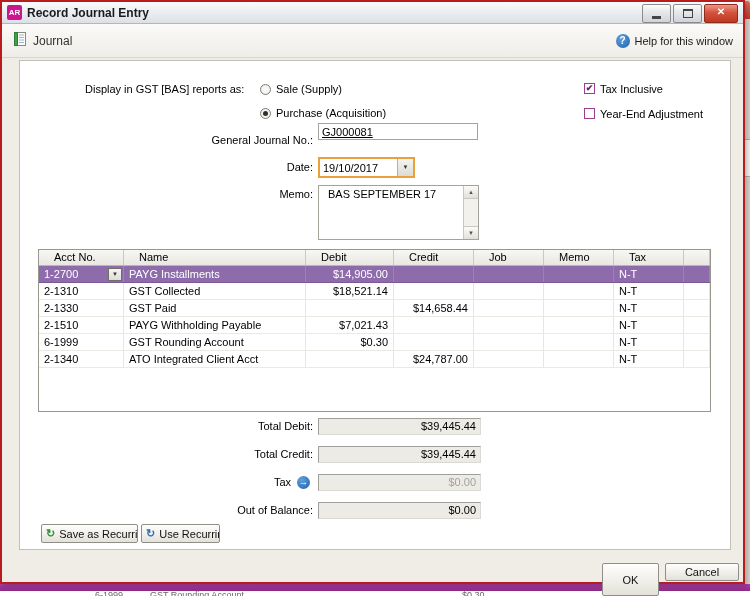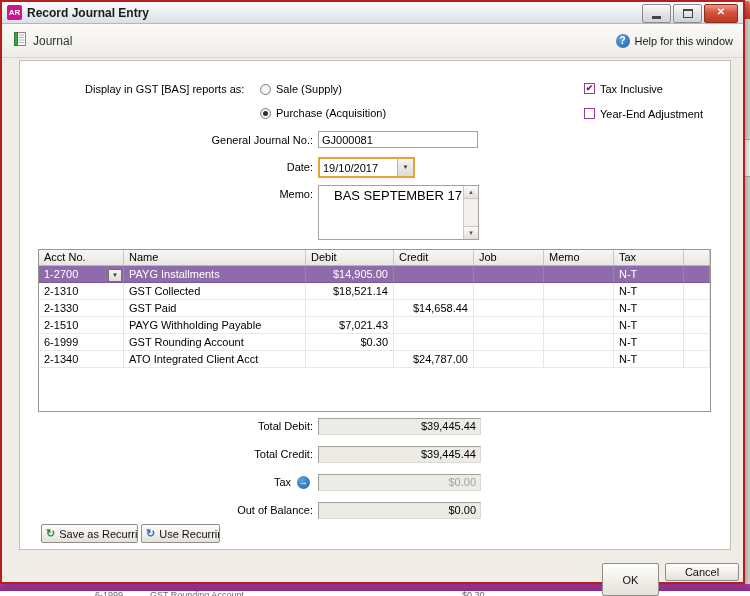--- a/index.html
+++ b/index.html
@@ -74,41 +74,41 @@
     font:11px "Liberation Sans",sans-serif; padding:0 0 0 3px; height:17px; box-sizing:border-box; }
 
   .datewrap { position:absolute; left:298px; top:96px; width:97px; height:21px;
     border:2px solid #E8A23C; background:#a21caf; box-sizing:border-box; display:flex; }
   .datewrap input { border:0; outline:none; flex:1; width:0; font:11px "Liberation Sans",sans-serif; padding-left:3px; }
   .ddbtn { width:15px; background:linear-gradient(#F5F4F1,#DDDBD5); border-left:1px solid #B3B1AB;
     font-size:6px; color:#333; text-align:center; line-height:16px; cursor:pointer; }
 
   .memowrap { position:absolute; left:298px; top:124px; width:161px; height:55px;
     border:1px solid #A5A29B; background:#FFF; box-sizing:border-box; }
-  .memo-text { position:absolute; left:15px; top:2px; font-size:13px; }
+  .memo-text { position:absolute; left:9px; top:2px; font-size:11px; }
   .memo-sb { position:absolute; right:0; top:0; bottom:0; width:14px;
     border-left:1px solid #C9C7C1; background:#F3F1ED; }
   .sb-up,.sb-down { position:absolute; left:0; right:0; height:12px; text-align:center;
     font-size:6px; line-height:12px; color:#555; background:linear-gradient(#FCFBF9,#E2E0DA); cursor:pointer; }
   .sb-up { top:0; border-bottom:1px solid #C9C7C1; }
   .sb-down { bottom:0; border-top:1px solid #C9C7C1; }
 
   
   .jtable { position:absolute; left:18px; top:188px; width:673px; height:163px;
     border:1px solid #98968F; background:#FFF; box-sizing:border-box; }
   .thead,.trow { display:grid; grid-template-columns:85px 182px 88px 80px 70px 70px 70px auto; }
   .thead { height:16px; background:linear-gradient(#F8F7F4,#E9E7E1); border-bottom:1px solid #B9B7B1; box-sizing:border-box; }
-  .hc { font-size:11px; line-height:15px; padding-left:5px; border-right:1px solid #CBC9C3;
+  .hc { font-size:11px; line-height:15px; padding-left:15px; border-right:1px solid #CBC9C3;
     overflow:hidden; white-space:nowrap; box-sizing:border-box; }
   .trow { height:17px; border-bottom:1px solid #EBE9E3; box-sizing:border-box; cursor:pointer; }
   .tc { font-size:11px; line-height:16px; padding:0 5px; border-right:1px solid #E8E6E0;
     overflow:hidden; white-space:nowrap; box-sizing:border-box; }
   .tc.num { text-align:right; }
   .trow.selected { background:#8E6CAC; color:#FFF; border-bottom-color:#7B5899; }
-  .trow.selected .tc { border-right-color:#9E80B9;align-items:flex-end; }
+  .trow.selected .tc { border-right-color:#9E80B9; }
   .tc.acct-sel { display:flex; align-items:center; justify-content:space-between; padding-right:1px; }
   .dd-mini { width:14px; height:13px; background:linear-gradient(#F7F6F3,#DEDCD6);
     border:1px solid #716F6A; font-size:6px; line-height:11px; text-align:center; color:#333;
     box-sizing:border-box; cursor:pointer; flex:0 0 auto; }
 
   
   .tot-label { position:absolute; left:93px; width:200px; text-align:right; font-size:11px; line-height:17px; }
   .tot-label.tax { width:178px; }
   .tax-zoom { position:absolute; left:277px; top:415px; width:13px; height:13px; border-radius:50%;
     background:radial-gradient(circle at 35% 30%, #5FA0DC, #1E62AC); color:#FFF;
@@ -199,21 +199,21 @@
     <div class="cb" style="left:564px; top:21px;">
       <span class="cbbox">✔</span>
       <span class="ctext">Tax Inclusive</span>
     </div>
     <div class="cb" style="left:564px; top:46px;">
       <span class="cbbox"></span>
       <span class="ctext">Year-End Adjustment</span>
     </div>
 
     <span class="flabel" style="top:71px;">General Journal No.:</span>
-    <input class="tinput" style="left: 298px; top: 70px; width: 160px;" value="GJ000081">
+    <input class="tinput" style="left: 298px; top: 62px; width: 160px; text-decoration: underline;" value="GJ000081">
 
     <span class="flabel" style="top:98px;">Date:</span>
     <div class="datewrap">
       <input value="19/10/2017" style="">
       <span class="ddbtn"><span>▼</span></span>
     </div>
 
     <span class="flabel" style="top:125px;">Memo:</span>
     <div class="memowrap">
       <span class="memo-text">BAS SEPTEMBER 17</span>

